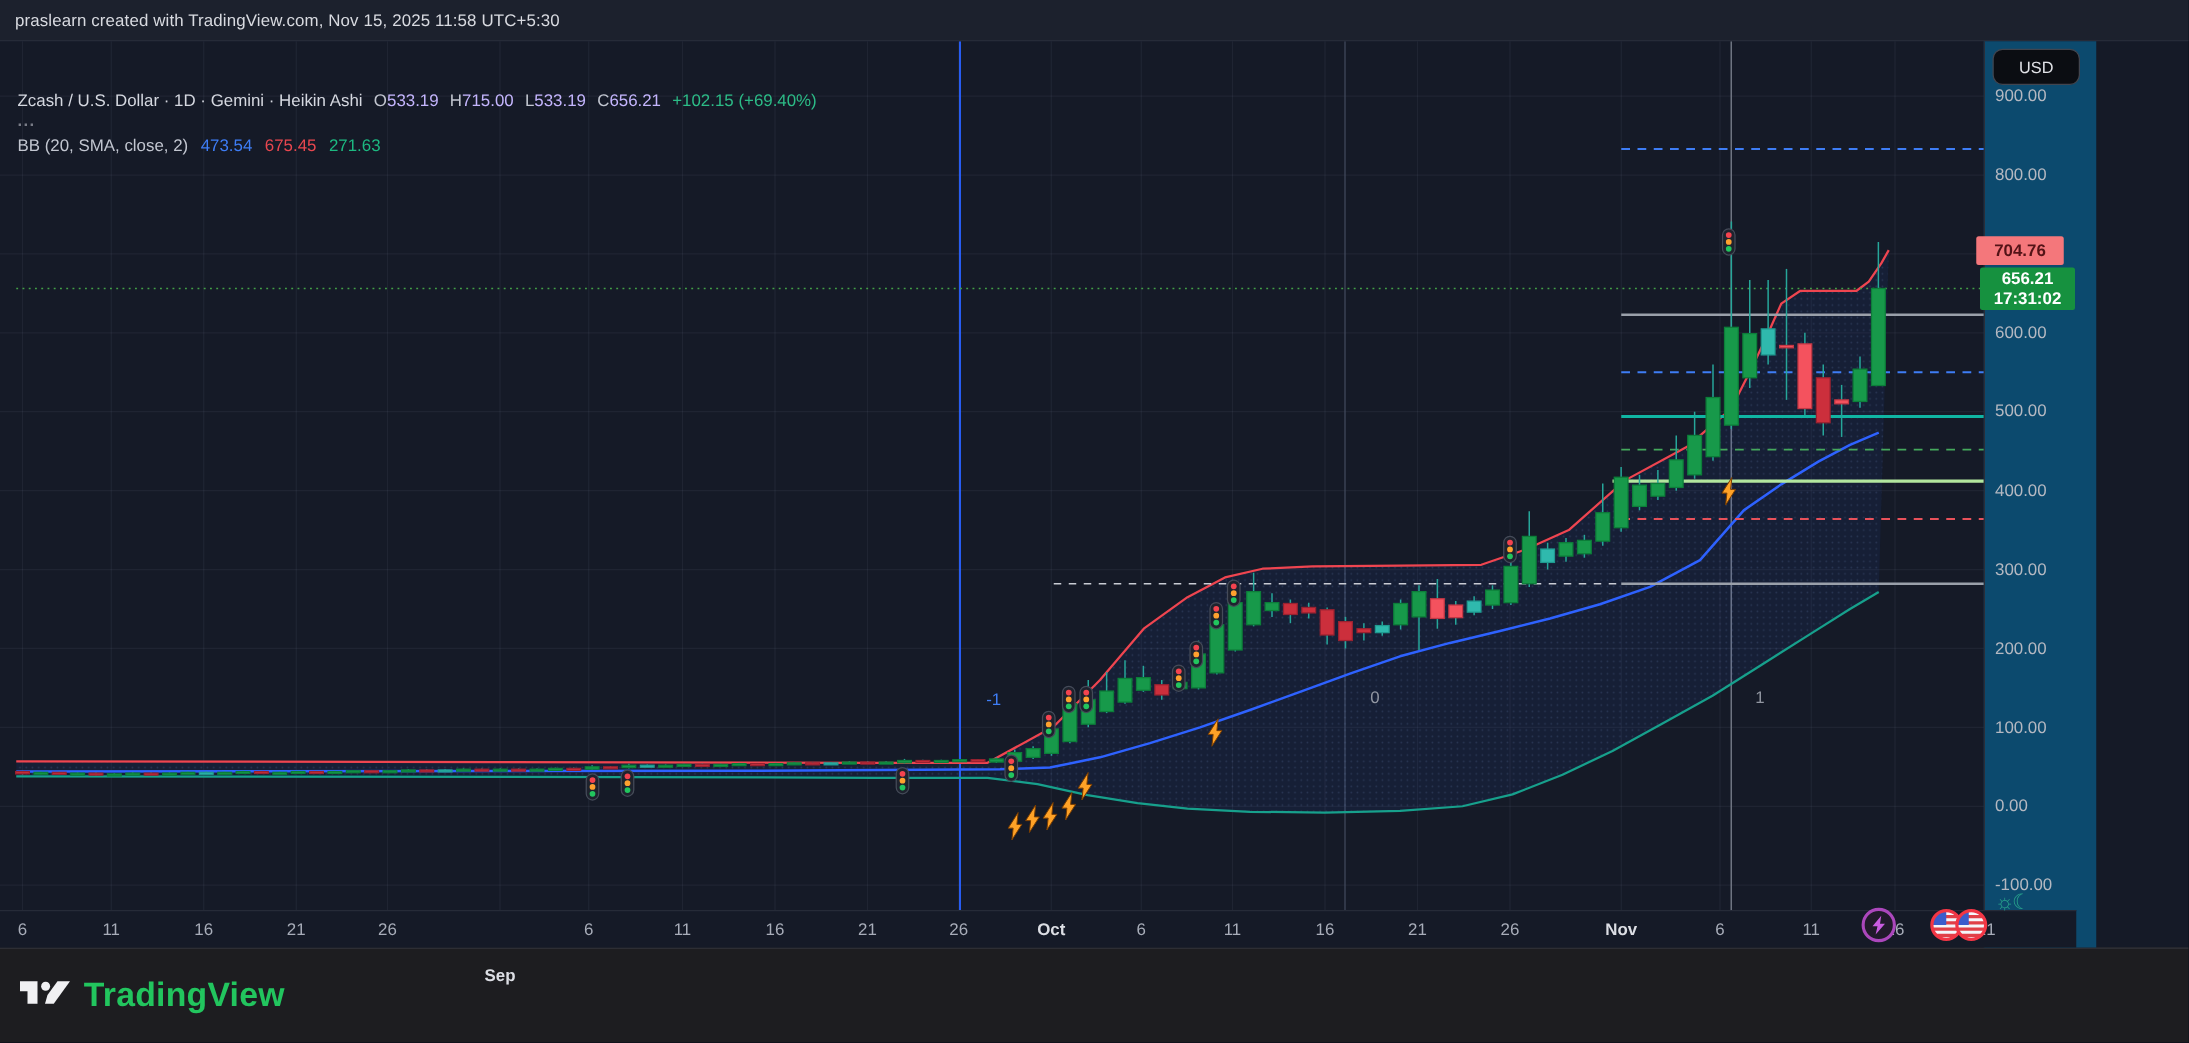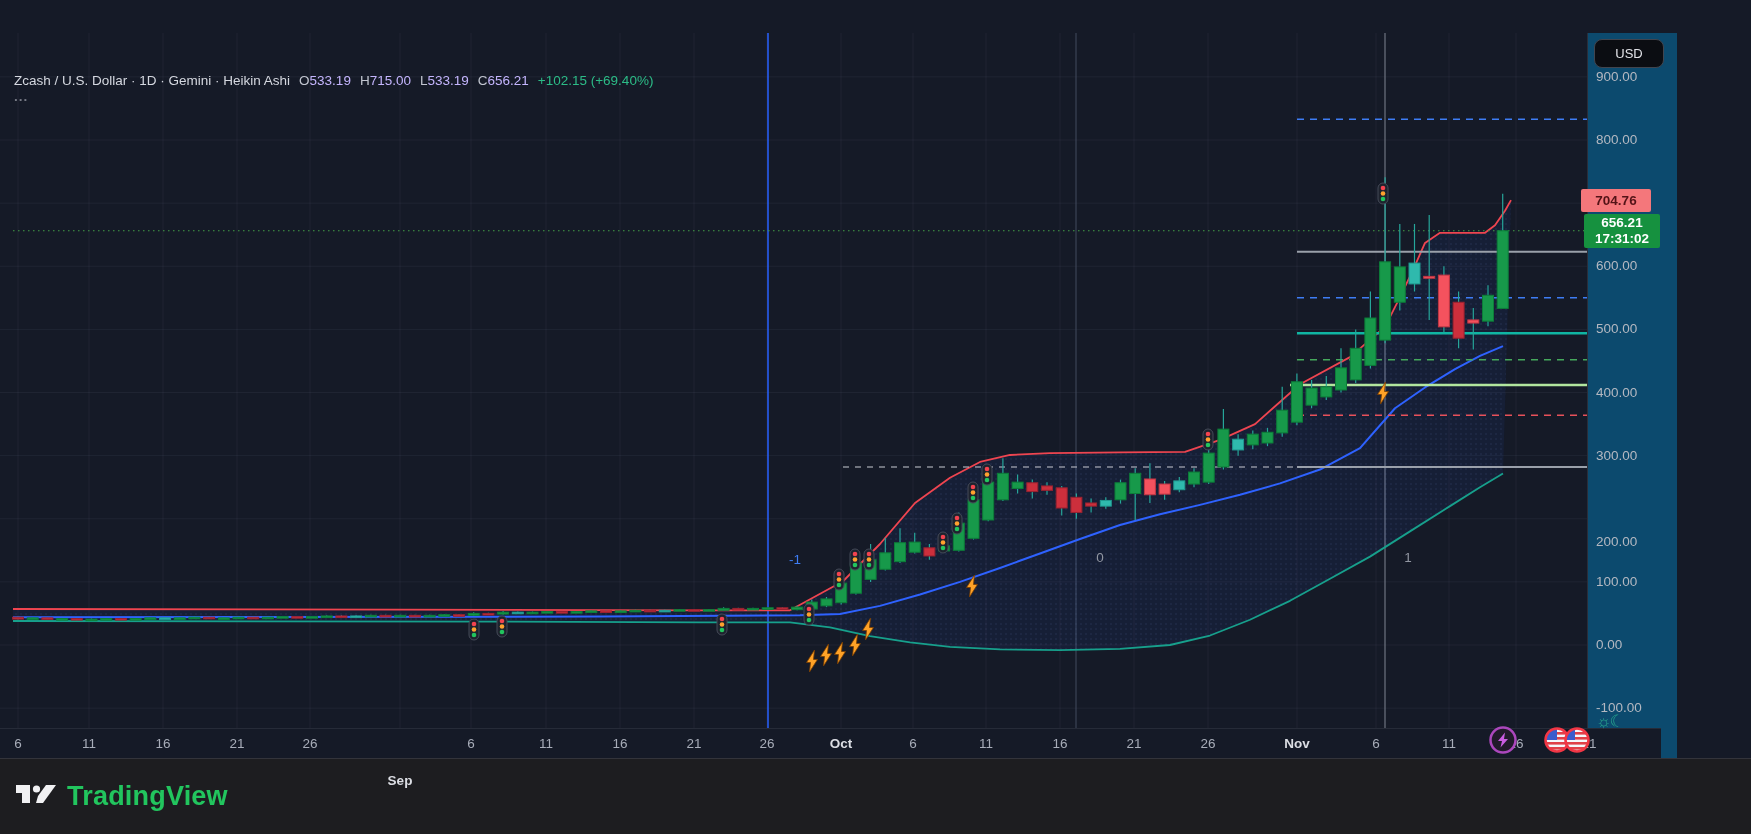--- a/index.html
+++ b/index.html
@@ -68,20 +68,23 @@
   #tv-logo .wordmark { color:#22c55e; font-size:27px; font-weight:bold; letter-spacing:.2px; }
   
   .corner-icon { position:absolute; z-index:6; }
   #sun-moon { color:#27a08b; font-size:17px; letter-spacing:-2px; }
 </style>
 </head>
 <body>
 
 <div id="app">
 
+  <div id="top-bar">
+    <span>praslearn created with TradingView.com, Nov 15, 2025 11:58 UTC+5:30</span>
+  </div>
 
   <div id="plot">
     <svg id="chart-svg" width="1661" height="695" viewBox="0 0 1661 695">
         <line x1="0" y1="43.875" x2="1661" y2="43.875" stroke="rgba(150,162,190,0.08)" stroke-width="1"></line>
         <line x1="0" y1="107" x2="1661" y2="107" stroke="rgba(150,162,190,0.08)" stroke-width="1"></line>
         <line x1="0" y1="170.125" x2="1661" y2="170.125" stroke="rgba(150,162,190,0.08)" stroke-width="1"></line>
         <line x1="0" y1="233.25" x2="1661" y2="233.25" stroke="rgba(150,162,190,0.08)" stroke-width="1"></line>
         <line x1="0" y1="296.375" x2="1661" y2="296.375" stroke="rgba(150,162,190,0.08)" stroke-width="1"></line>
         <line x1="0" y1="359.5" x2="1661" y2="359.5" stroke="rgba(150,162,190,0.08)" stroke-width="1"></line>
         <line x1="0" y1="422.625" x2="1661" y2="422.625" stroke="rgba(150,162,190,0.08)" stroke-width="1"></line>
@@ -405,20 +408,26 @@
     <div id="legend">
       <div class="row1">
         <span class="sym">Zcash / U.S. Dollar · 1D · Gemini · Heikin Ashi</span>
         <span><span class="ohlc-k">O</span><span class="ohlc-v">533.19</span></span>
         <span><span class="ohlc-k">H</span><span class="ohlc-v">715.00</span></span>
         <span><span class="ohlc-k">L</span><span class="ohlc-v">533.19</span></span>
         <span><span class="ohlc-k">C</span><span class="ohlc-v">656.21</span></span>
         <span class="chg">+102.15 (+69.40%)</span>
       </div>
       <div class="row2">...</div>
+      <div class="row3">
+        <span class="bb-label">BB (20, SMA, close, 2)</span>
+        <span id="bb-v0" style="color: rgb(62, 125, 245);">473.54</span>
+        <span id="bb-v1" style="color: rgb(232, 71, 79);">675.45</span>
+        <span id="bb-v2" style="color: rgb(29, 185, 129);">271.63</span>
+      </div>
     </div>
 
     <div class="corner-icon" style="left:1488px; top:692px;">
       <svg width="30" height="30" viewBox="0 0 30 30">
         <circle cx="15" cy="15" r="12.5" fill="#211a2b" stroke="#ab47bc" stroke-width="2.5"></circle>
         <path d="M17,7.5 L10,16 L14,16 L12.5,22.5 L20,14 L16,14 Z" fill="#c95ce0"></path>
       </svg>
     </div>
     <div class="corner-icon" style="left:1542px; top:691px;">
       <svg width="52" height="32" viewBox="0 0 52 32">
@@ -459,21 +468,21 @@
     <div id="price-label" style="top: 180.767px;">
       <span>656.21</span>
       <span>17:31:02</span>
     </div>
   <div class="ptick" style="top: 35.875px;">900.00</div>
       <div class="ptick" style="top: 99px;">800.00</div>
       <div class="ptick" style="top: 225.25px;">600.00</div>
       <div class="ptick" style="top: 288.375px;">500.00</div>
       <div class="ptick" style="top: 351.5px;">400.00</div>
       <div class="ptick" style="top: 414.625px;">300.00</div>
-      <div class="ptick" style="top: 477.75px; margin-top: 23px;">200.00</div>
+      <div class="ptick" style="top: 477.75px;">200.00</div>
       <div class="ptick" style="top: 540.875px;">100.00</div>
       <div class="ptick" style="top: 604px;">0.00</div>
       <div class="ptick" style="top: 667.125px;">-100.00</div>
     </div>
 
   <div id="time-axis">
       <div class="ttick" style="left: 18px;">6</div>
       <div class="ttick" style="left: 89px;">11</div>
       <div class="ttick" style="left: 163px;">16</div>
       <div class="ttick" style="left: 237px;">21</div>

